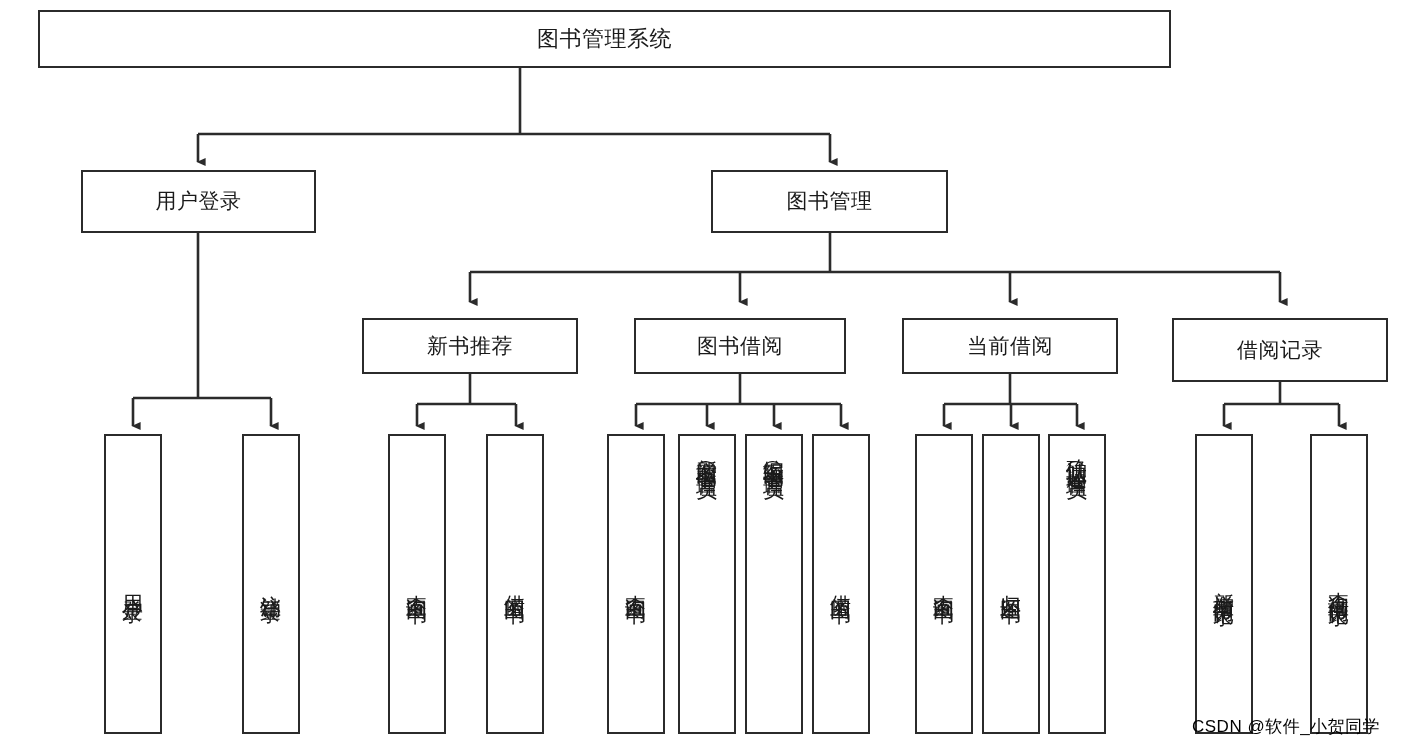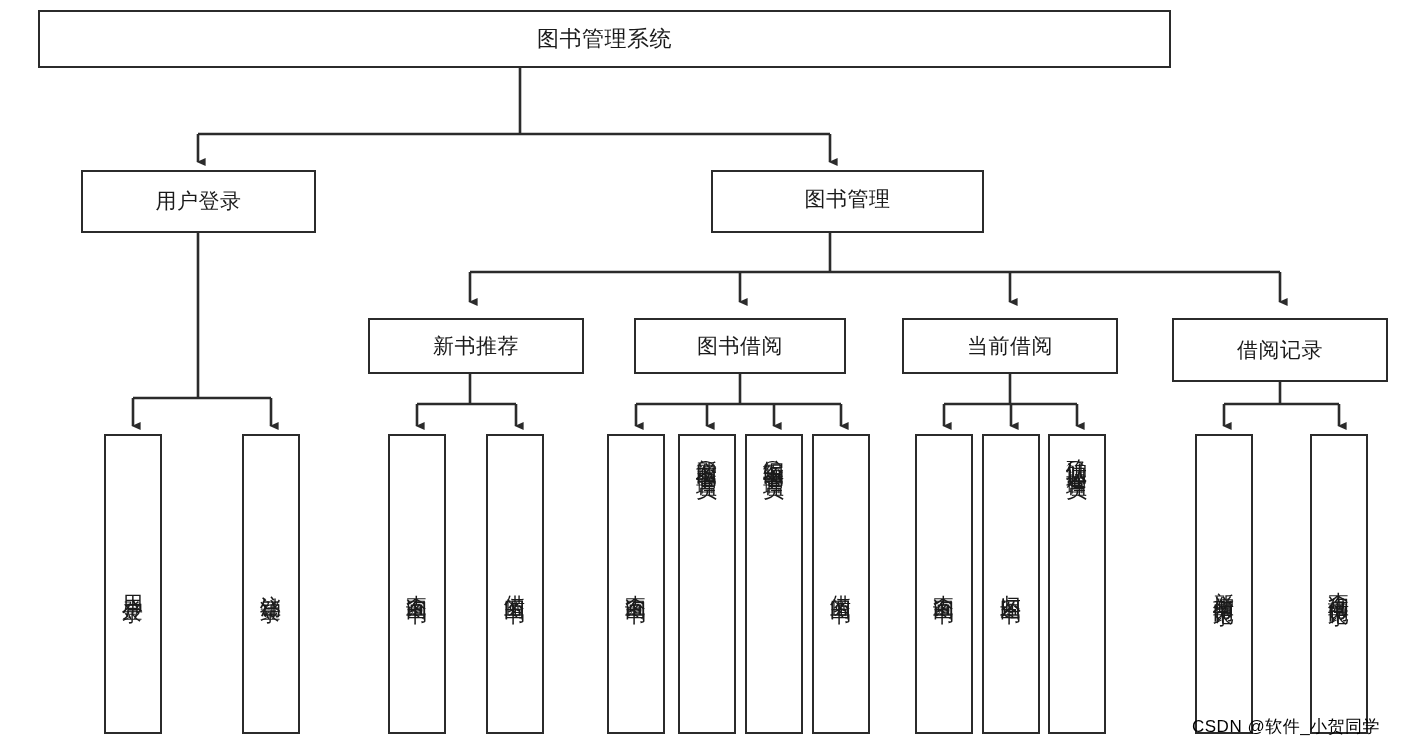--- a/index.html
+++ b/index.html
@@ -132,25 +132,25 @@
     </g>
   </svg>
 
   <div class="node horiz root" style="left:16px; top:10px; width:1133px; height:58px;margin-left:22px;">
     <span class="label">图书管理系统</span>
   </div>
 
   <div class="node horiz" style="left:81px; top:170px; width:235px; height:63px;">
     <span class="label">用户登录</span>
   </div>
-  <div class="node horiz" style="left:711px; top:170px; width:273px; height:63px;font-family:Liberation Mono, monospace;">
+  <div class="node horiz" style="left:711px; top:170px; width:237px; height:63px;">
     <span class="label">图书管理</span>
   </div>
 
-  <div class="node horiz" style="left:362px; top:318px; width:216px; height:56px;margin-left:6px;">
+  <div class="node horiz" style="left:362px; top:318px; width:216px; height:56px;">
     <span class="label">新书推荐</span>
   </div>
   <div class="node horiz" style="left:902px; top:318px; width:216px; height:56px;">
     <span class="label">当前借阅</span>
   </div>
   <div class="node horiz" style="left:634px; top:318px; width:212px; height:56px;">
     <span class="label">图书借阅</span>
   </div>
   <div class="node horiz" style="left:1172px; top:318px; width:216px; height:64px;">
     <span class="label">借阅记录</span>

